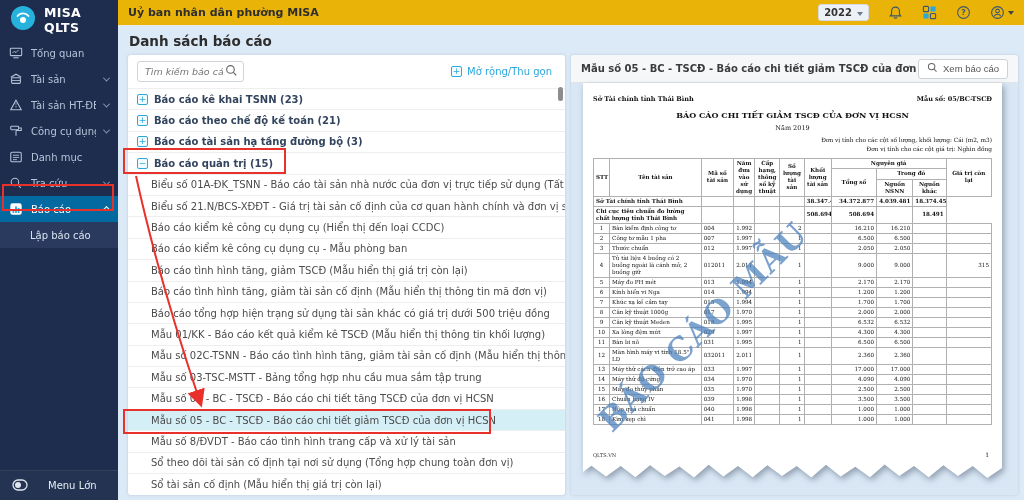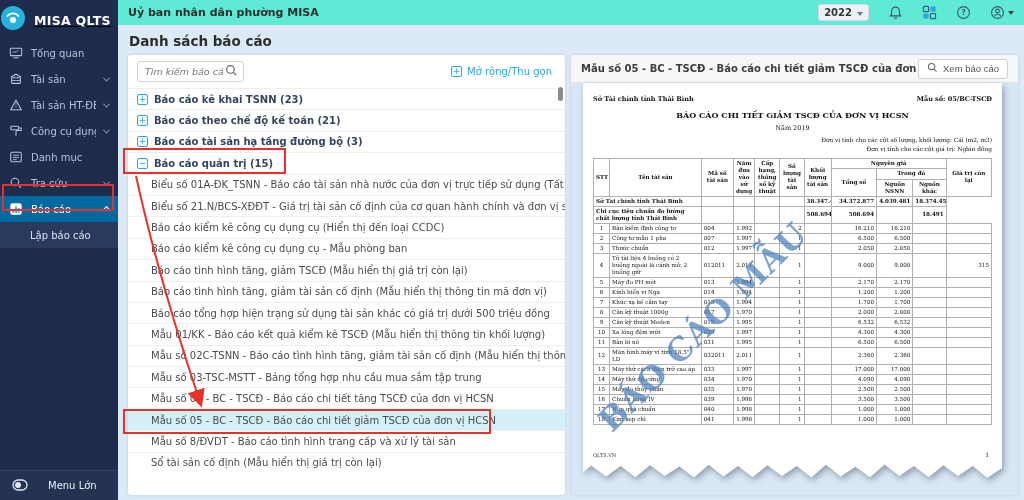--- a/index.html
+++ b/index.html
@@ -1,36 +1,36 @@
 <!DOCTYPE html>
 <html><head>
 <meta charset="utf-8">
 <style>
   html,body{margin:0;padding:0;width:1024px;height:500px;overflow:hidden;
     font-family:"DejaVu Sans",sans-serif;background:#dce9f6;position:relative;}
   *{box-sizing:border-box;}
 
   
   .sidebar{position:absolute;left:0;top:0;width:118px;height:500px;background:#1e2d4e;z-index:5;}
-  .logo-row{height:40px;display:flex;align-items:center;gap:8px;padding-left:0;text-decoration:underline;}
+  .logo-row{height:40px;display:flex;align-items:center;gap:8px;padding-left:10px;}
   .logo-text{color:#fff;font-weight:bold;font-size:12.5px;letter-spacing:.3px;}
   .nav-item{height:26px;display:flex;align-items:center;padding:0 9px;color:#b7c3d8;font-size:10px;gap:8px;cursor:pointer;}
   .nav-item .icon{width:14px;height:14px;display:flex;align-items:center;justify-content:center;flex:none;}
   .nav-item .lbl{white-space:nowrap;overflow:hidden;}
   .chev{width:5px;height:5px;border-right:1.3px solid #8fa0bd;border-bottom:1.3px solid #8fa0bd;margin-left:auto;flex:none;}
   .chev.down{transform:rotate(45deg) translate(-1px,-1px);}
   .chev.up{transform:rotate(225deg);}
   .nav-item.active{background:#0369a1;color:#fff;}
   .nav-item.active .chev{border-color:#fff;}
   .sub-item{height:26px;display:flex;align-items:center;padding-left:30px;background:#2a3a5e;color:#d9e2f0;font-size:10px;cursor:pointer;}
   .sidebar-footer{position:absolute;bottom:0;left:0;width:100%;height:30px;background:#243351;border-top:1px solid rgba(255,255,255,.07);
     display:flex;align-items:center;gap:20px;padding-left:12px;color:#e8edf5;font-size:10px;cursor:pointer;}
 
   
-  .topbar{position:absolute;left:118px;top:0;right:0;height:26px;background:#5eead4;display:flex;align-items:center;
+  .topbar{position:absolute;left:118px;top:0;right:0;height:26px;background:#eab308;display:flex;align-items:center;
     padding:0 10px;z-index:4;border-bottom:1px solid #e9e9e9;}
   .topbar-title{font-weight:bold;font-size:11px;color:#2e2e2e;}
   .topbar-right{margin-left:auto;display:flex;align-items:center;gap:19px;}
   .year-box{background:#edf1f5;border:1px solid #d4dae2;border-radius:3px;height:17px;display:flex;align-items:center;
     padding:0 5px;gap:5px;font-size:10px;font-weight:bold;color:#333;cursor:pointer;}
   .spin{display:flex;flex-direction:column;gap:2px;}
   .spin i{width:0;height:0;border-left:3px solid transparent;border-right:3px solid transparent;display:block;}
   .spin .u{border-bottom:4px solid #6b7а8c;border-bottom-color:#6b7a8c;}
   .spin .d{border-top:4px solid #6b7a8c;}
   .tb-icon{display:flex;align-items:center;cursor:pointer;}
@@ -308,20 +308,23 @@
       <div class="row item">
         <span>Mẫu số 04 - BC - TSCĐ - Báo cáo chi tiết tăng TSCĐ của đơn vị HCSN</span>
       </div>
       <div class="row item selected">
         <span>Mẫu số 05 - BC - TSCĐ - Báo cáo chi tiết giảm TSCĐ của đơn vị HCSN</span>
       </div>
       <div class="row item">
         <span>Mẫu số 8/ĐVDT - Báo cáo tình hình trang cấp và xử lý tài sản</span>
       </div>
       <div class="row item">
+        <span>Sổ theo dõi tài sản cố định tại nơi sử dụng (Tổng hợp chung toàn đơn vị)</span>
+      </div>
+      <div class="row item">
         <span>Sổ tài sản cố định (Mẫu hiển thị giá trị còn lại)</span>
       </div>
     </div>
   <div class="scroll-thumb"></div>
 </section>
 
 <section class="preview-panel">
   <div class="preview-header">
     <span class="preview-title">Mẫu số 05 - BC - TSCĐ - Báo cáo chi tiết giảm TSCĐ của đơn vị HCSN</span>
     <button class="view-btn">

